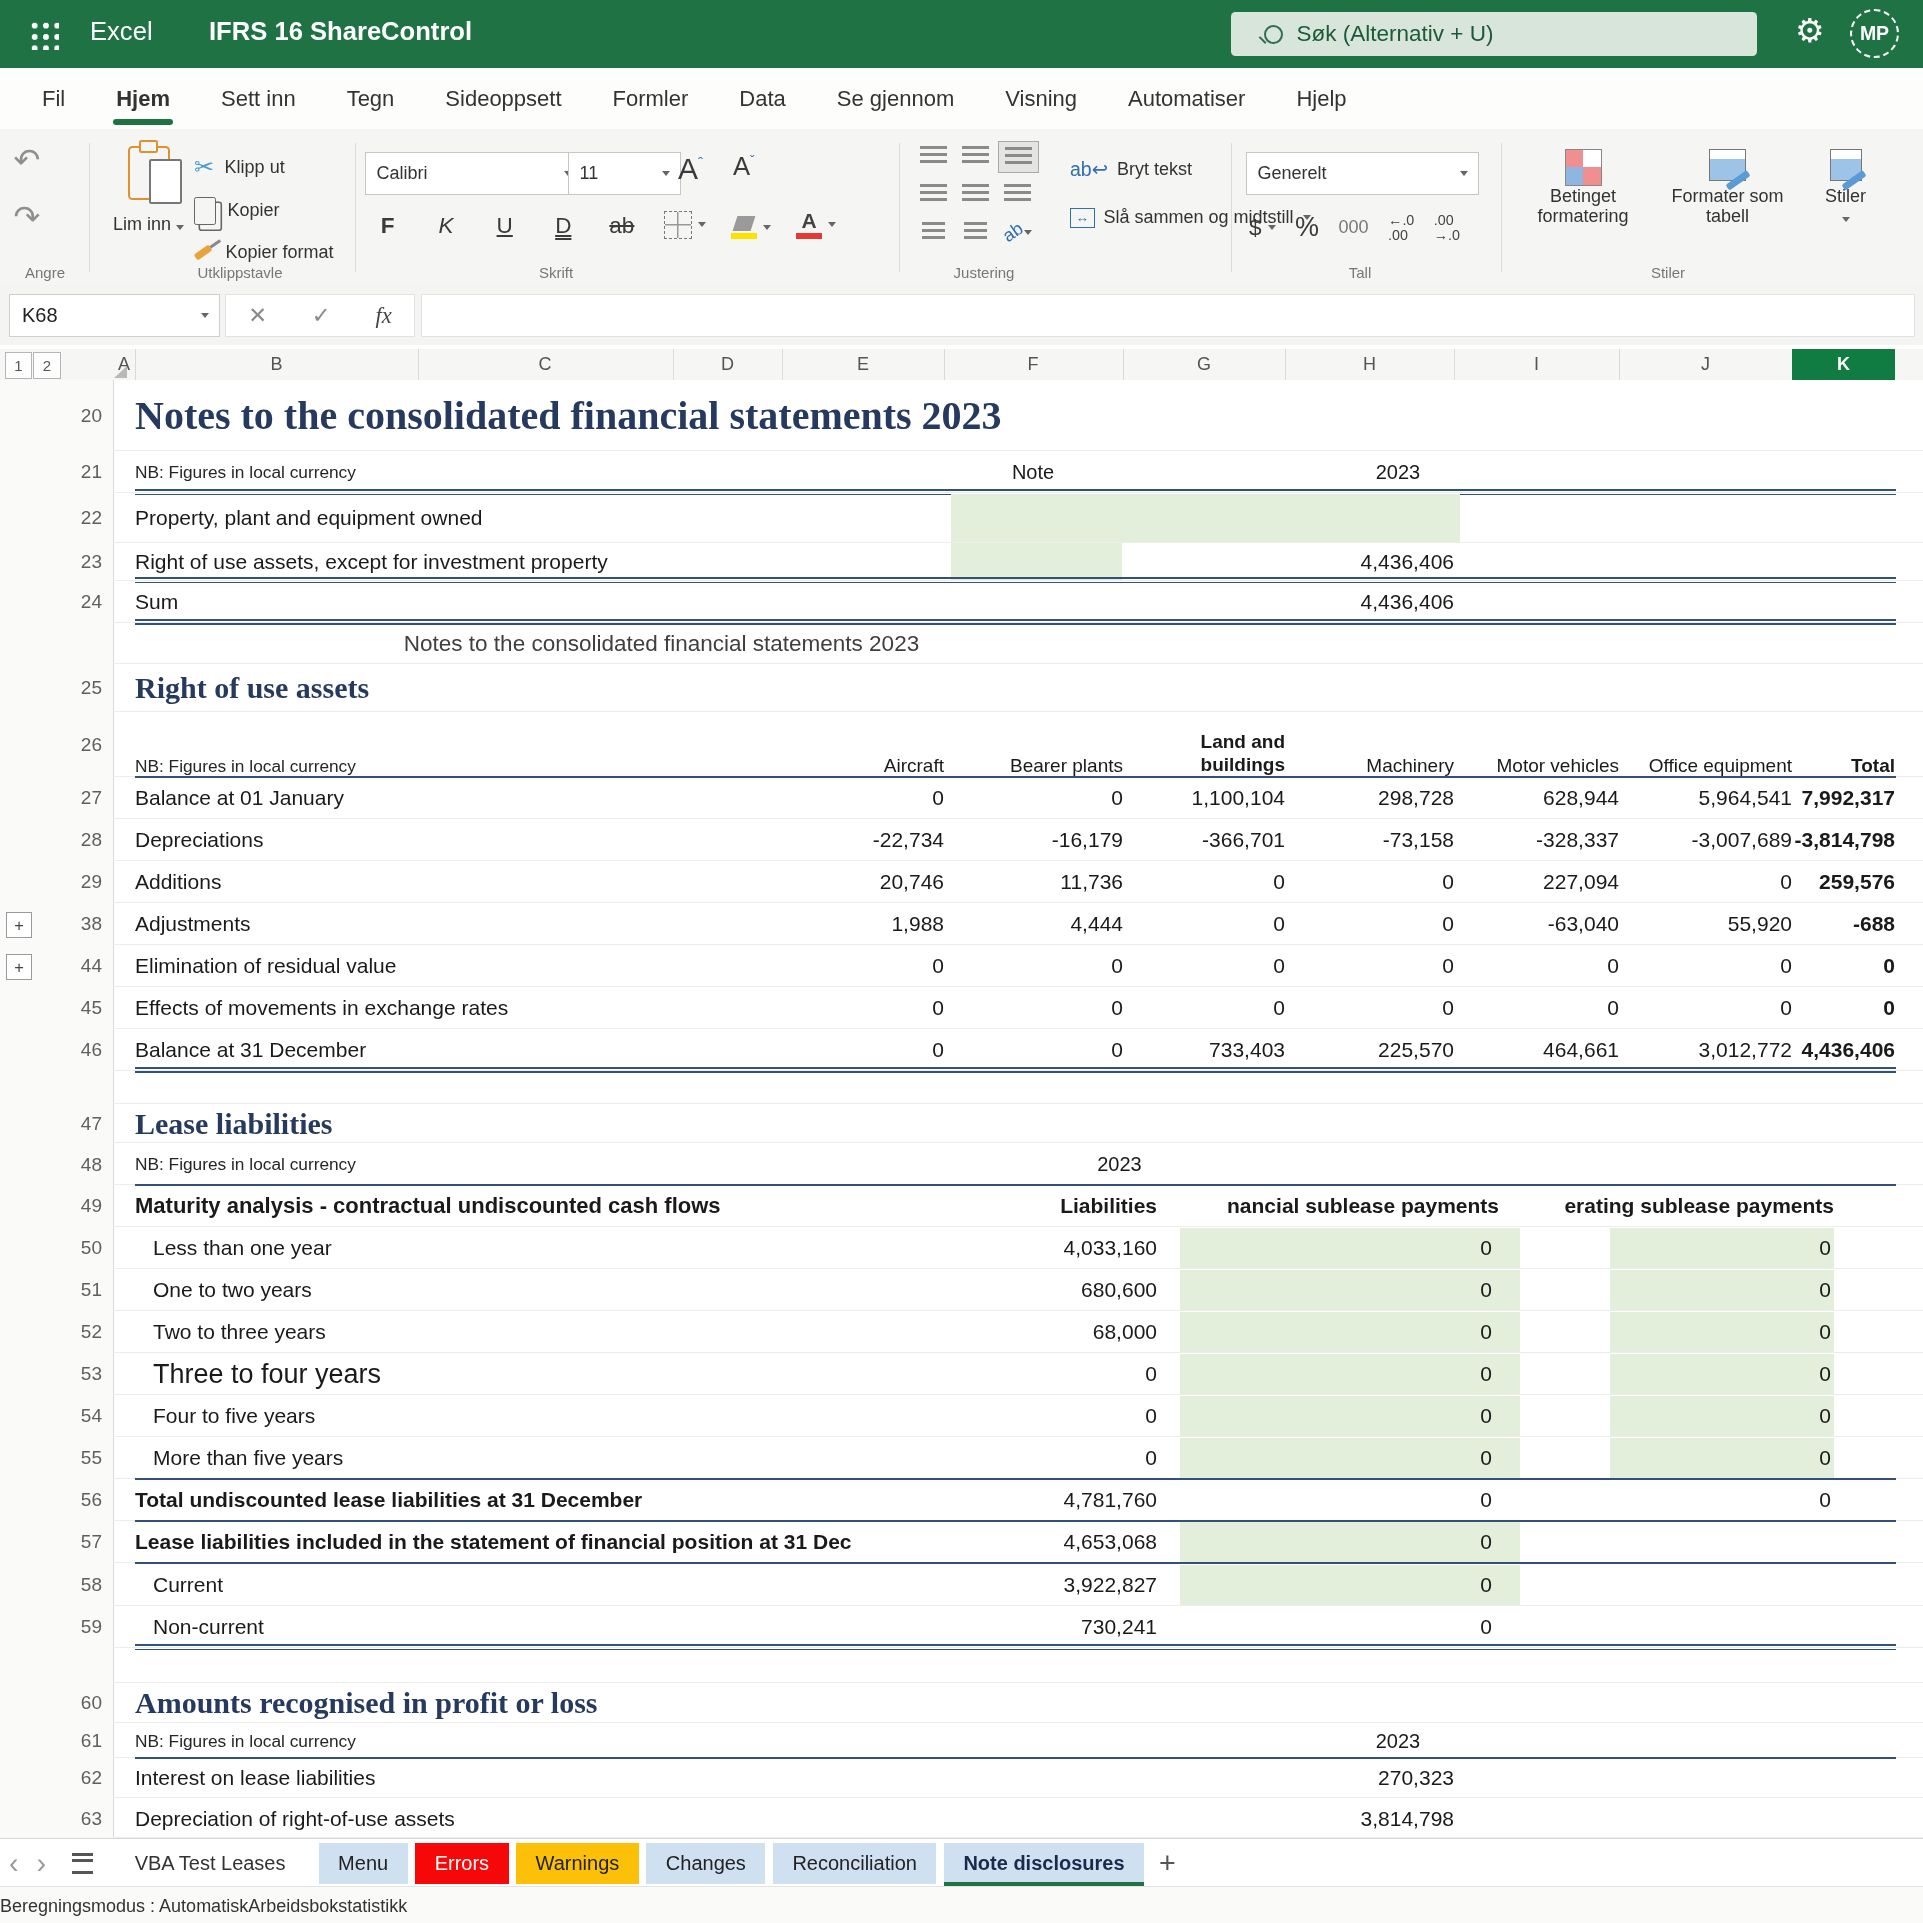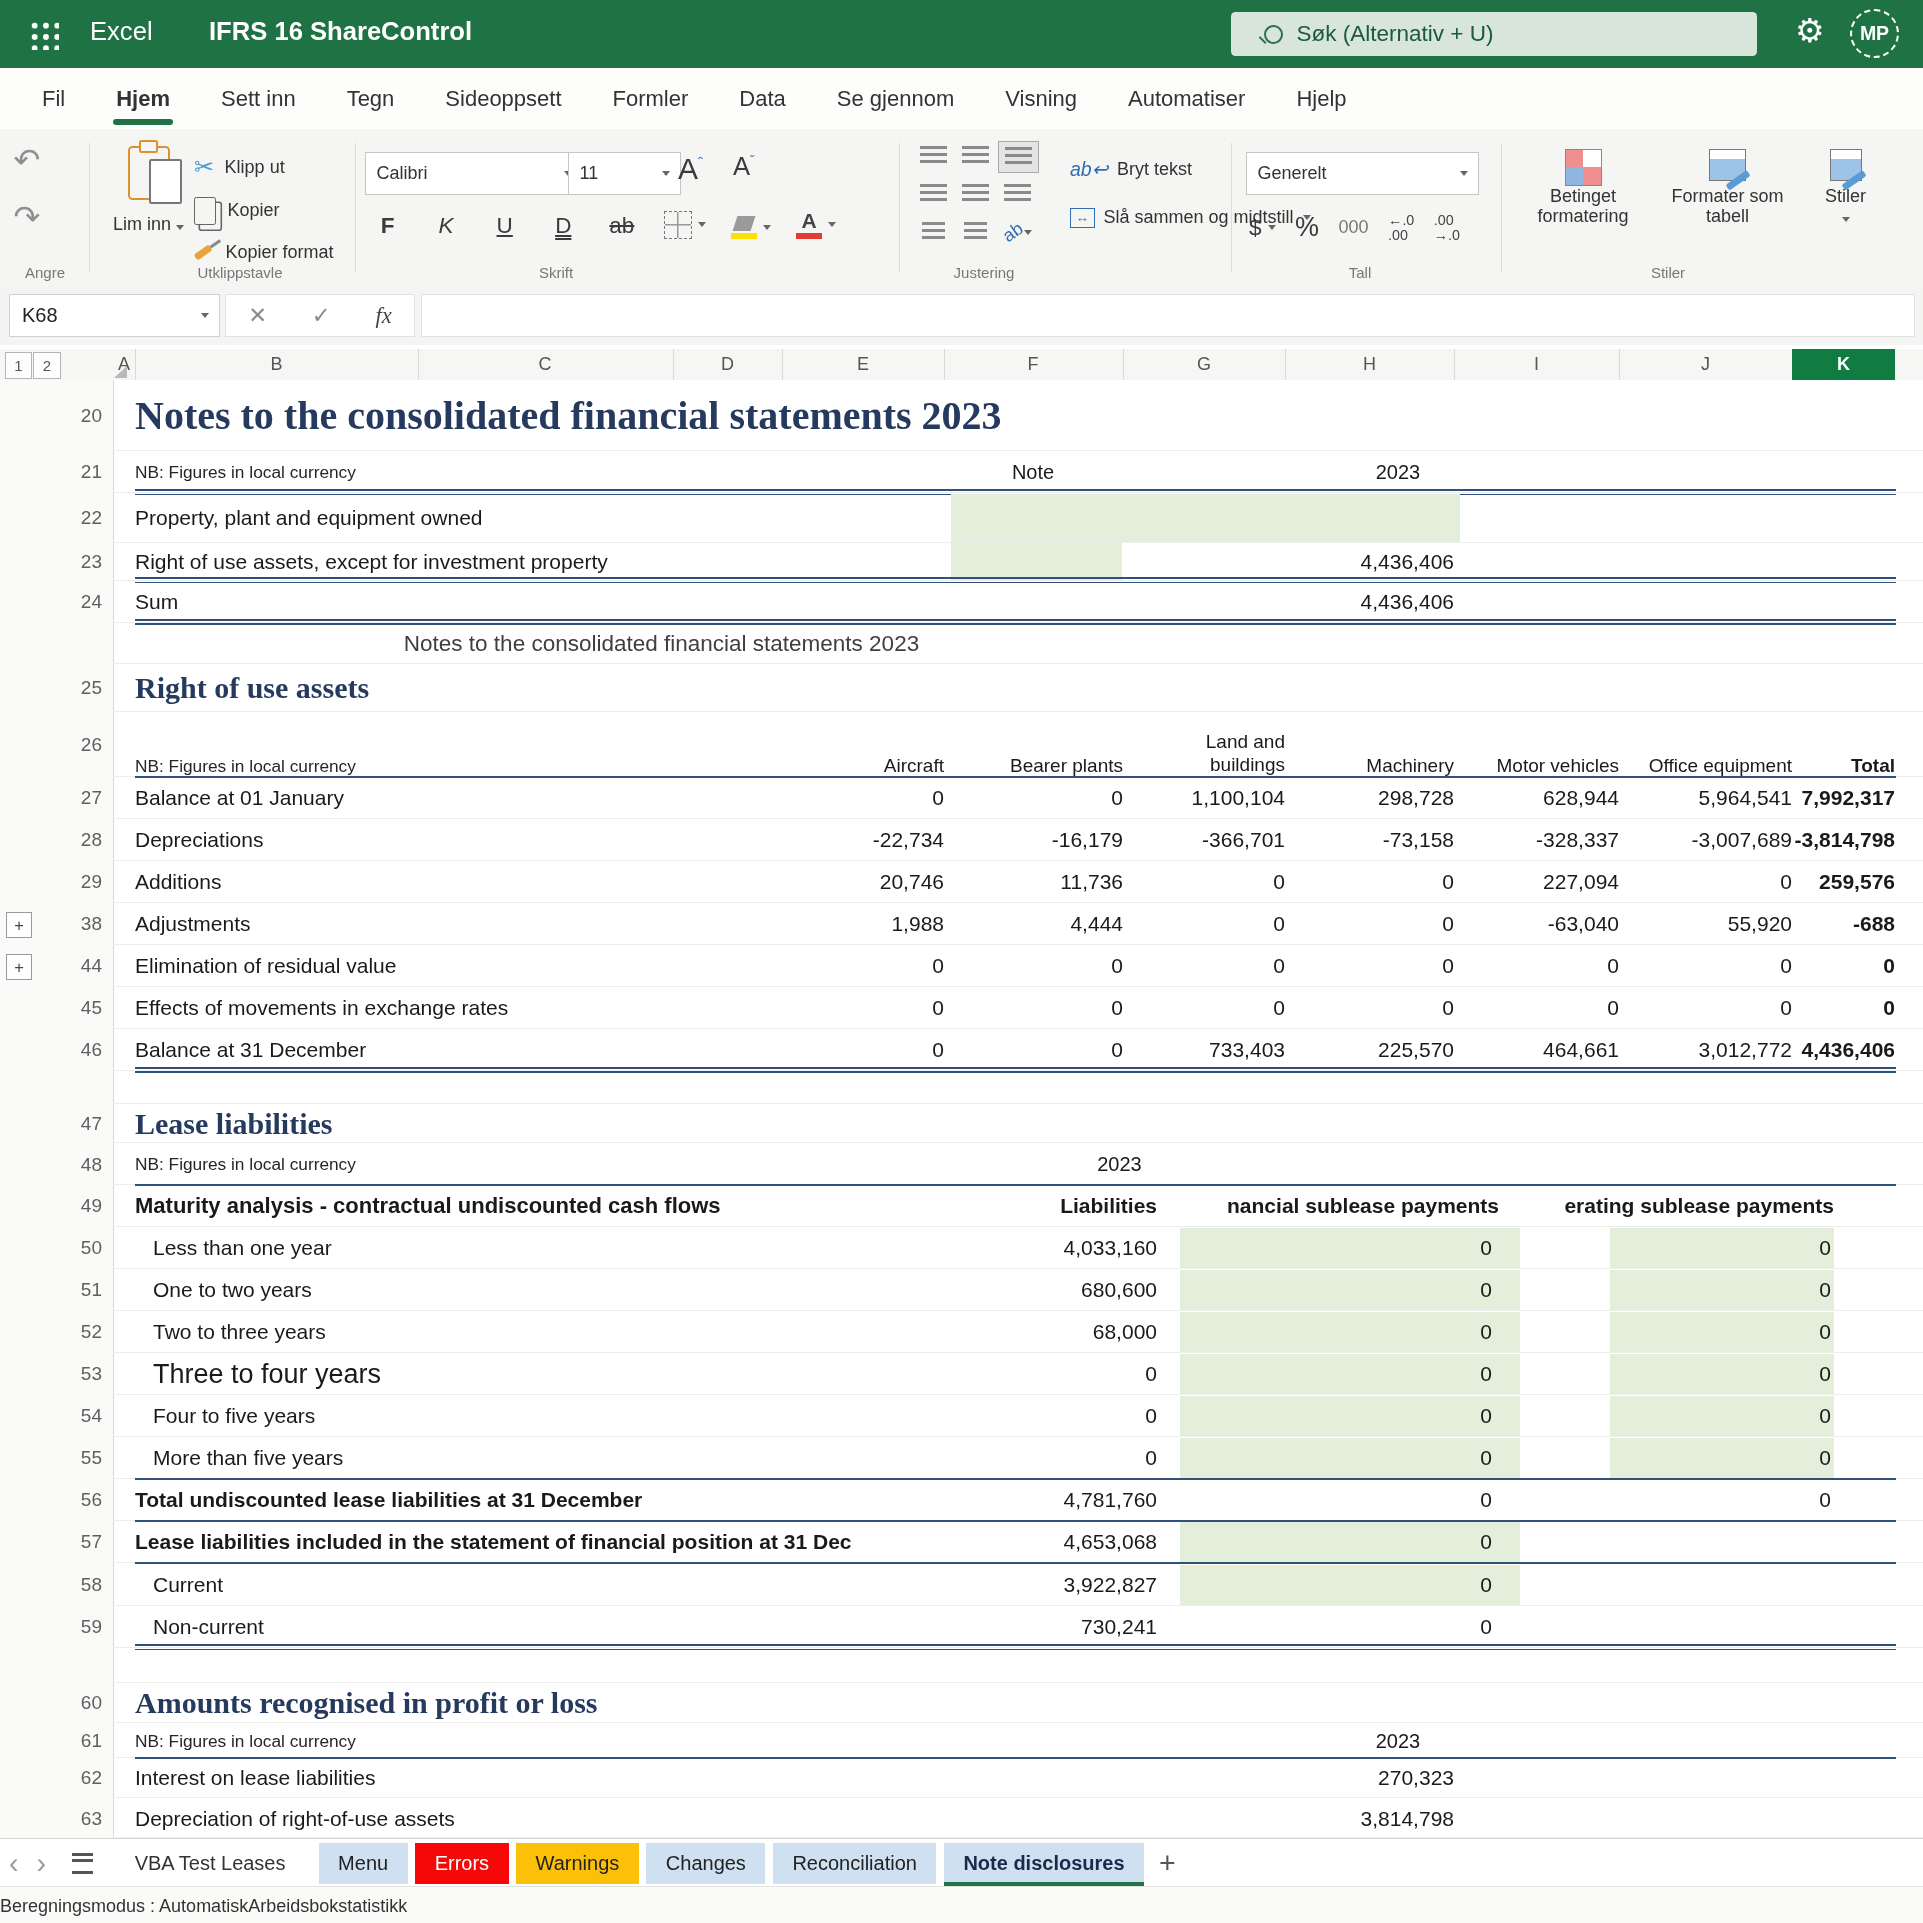--- a/index.html
+++ b/index.html
@@ -225,21 +225,21 @@
         </span>
       <span class="alignbtn">
           <span class="bars" style="width:22.5px;"></span>
         </span>
       <span class="alignbtn">
           <span style="font-size:18px;color:#2f6fb2;transform:rotate(-35deg);">ab</span>
           <span class="tri"></span>
         </span>
     </div>
     <div class="abs" style="left:1070px;top:28.6px;display:flex;align-items:center;gap:9px;">
-      <span style="color:#2f6fb2;font-size:19.5px;font-style:italic;">ab↩</span>
+      <span style="color:#2f6fb2;font-size:19.5px;">ab↩</span>
         <span>Bryt tekst</span>
     </div>
     <div class="abs" style="left:1070px;top:78px;display:flex;align-items:center;gap:9px;">
       <span style="width:22.5px;height:18px;border:1.5px solid #2f6fb2;color:#2f6fb2;font-size:13.5px;display:flex;align-items:center;justify-content:center;">↔</span>
       <span>Slå sammen og midtstill</span>
         <span class="tri"></span>
     </div>
     <div class="glabel" style="left:909px;">Justering</div>
     <div class="sep" style="left:1231px;"></div>
 
@@ -360,21 +360,21 @@
         <div class="gline"></div>
         <div class="rownum">25</div>
         <div class="gcell serifh" style="left: 135px; width: 1052px; padding-right: 0px; font-size: 30px;">Right of use assets</div>
       </div>
       <div class="grow" style="top: 332px; height: 65px;">
         <div class="gline"></div>
         <div class="rownum">26</div>
         <div class="gcell small" style="left: 135px; width: 751px; padding-right: 0px; align-items: flex-end;">NB: Figures in local currency</div>
         <div class="gcell num" style="left: 782px; width: 162px; padding-right: 84px; font-size: 19px; align-items: flex-end;">Aircraft</div>
         <div class="gcell num" style="left: 943px; width: 180px; padding-right: 98px; font-size: 19px; align-items: flex-end;">Bearer plants</div>
-        <div class="gcell num pre" style="left: 1123px; width: 162px; padding-right: 83px; font-size: 19px; align-items: flex-end;">Land and
+        <div class="gcell num pre" style="left: 1123px; width: 162px; padding-right: 83px; font-size: 19px; align-items: flex-end; font-weight: bold;">Land and
 buildings</div>
         <div class="gcell num" style="left: 1285px; width: 169px; padding-right: 86px; font-size: 19px; align-items: flex-end;">Machinery</div>
         <div class="gcell num" style="left: 1454px; width: 165px; padding-right: 86px; font-size: 19px; align-items: flex-end;">Motor vehicles</div>
         <div class="gcell num" style="left: 1619px; width: 173px; padding-right: 86px; font-size: 19px; align-items: flex-end;">Office equipment</div>
         <div class="gcell num bold" style="left: 1792px; width: 103px; padding-right: 53px; font-size: 19px; align-items: flex-end;">Total</div>
         <div class="bnavy"></div>
       </div>
       <div class="grow" style="top: 397px; height: 42px;">
         <div class="gline"></div>
         <div class="rownum">27</div>

